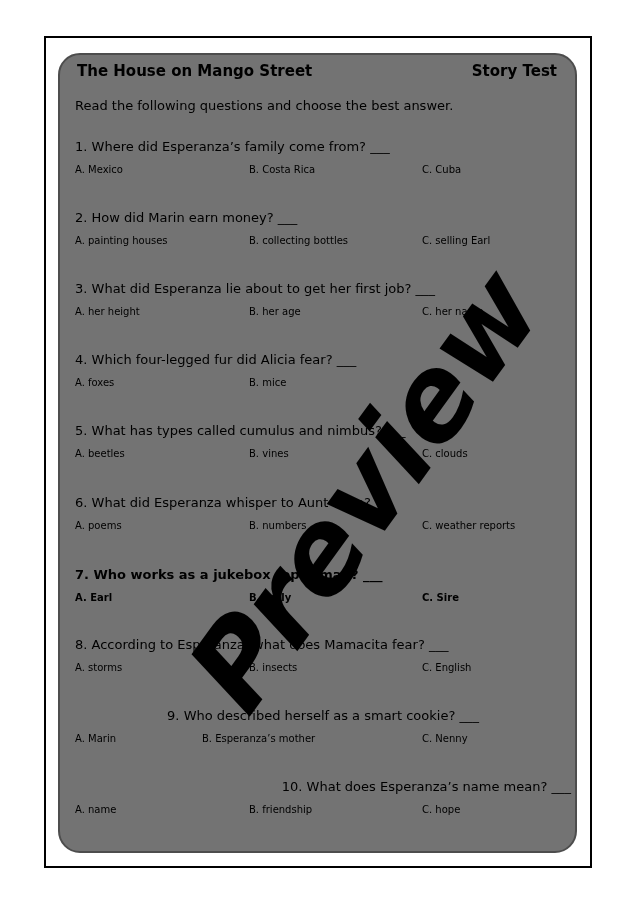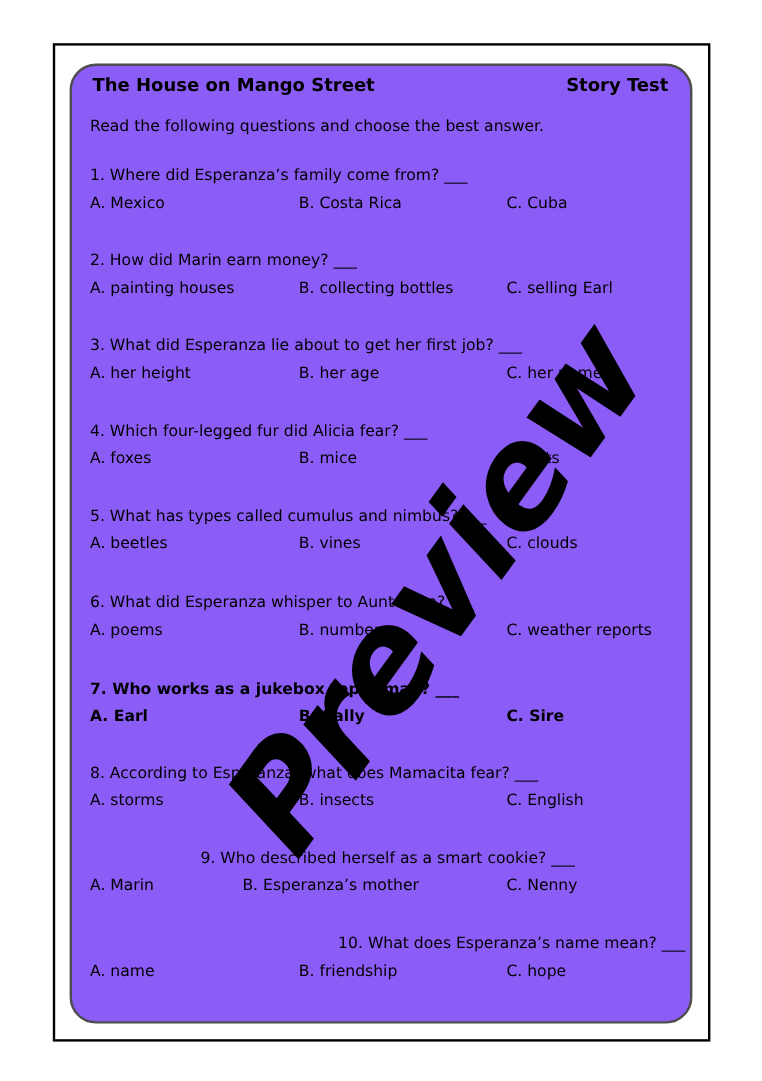--- a/index.html
+++ b/index.html
@@ -17,38 +17,38 @@
     border: 2px solid #000;
     box-sizing: border-box;
     background: #fff;
   }
   .sheet {
     position: absolute; left: 58px; top: 53px;
     width: 519px; height: 800px;
     border: 2px solid #4d4d4d;
     border-radius: 22px;
     box-sizing: border-box;
-    background: #8b5cf6;
+    background: #737373;
   }
   .header {
     position: absolute; left: 17px; right: 18px; top: 6px;
     display: flex; justify-content: space-between; align-items: baseline;
     font-weight: bold; font-size: 15px; line-height: 20px;
   }
   .instructions {
     position: absolute; left: 15px; top: 42px;
     font-size: 13px; line-height: 17px; white-space: nowrap;
   }
   #questions { position: absolute; left: 0; top: 0; right: 0; bottom: 0; }
   .question {
     position: absolute; left: 15px; right: 4px; height: 44px;
   }
   .q-line { font-size: 13px; line-height: 17px; white-space: nowrap; }
   .opts { position: absolute; left: 0; top: 23px; right: 0; height: 17px; }
-  .opt { position: absolute; top: 0; font-size: 13px; line-height: 17px; white-space: nowrap; }
+  .opt { position: absolute; top: 0; font-size: 10px; line-height: 17px; white-space: nowrap; }
   .opt-a { left: 0; }
   .opt-b { left: 174px; }
   .opt-c { left: 347px; }
   .question.wide-b .opt-b { left: 127px; }
   .watermark {
     position: absolute; left: 365px; top: 490px;
     transform: translate(-50%, -50%) rotate(-54deg);
     font-size: 115px; font-weight: bold; font-style: italic;
     letter-spacing: -1px;
     white-space: nowrap; color: #000; z-index: 5;

